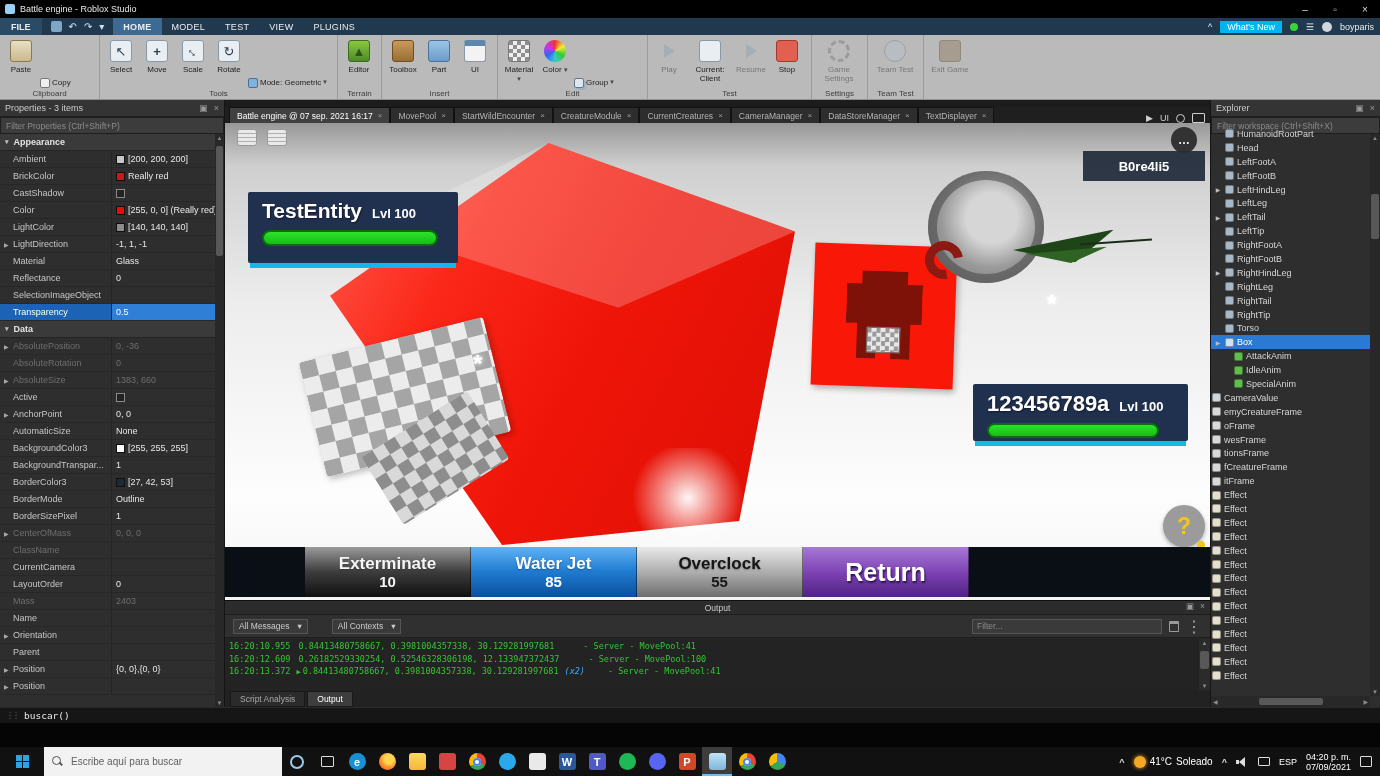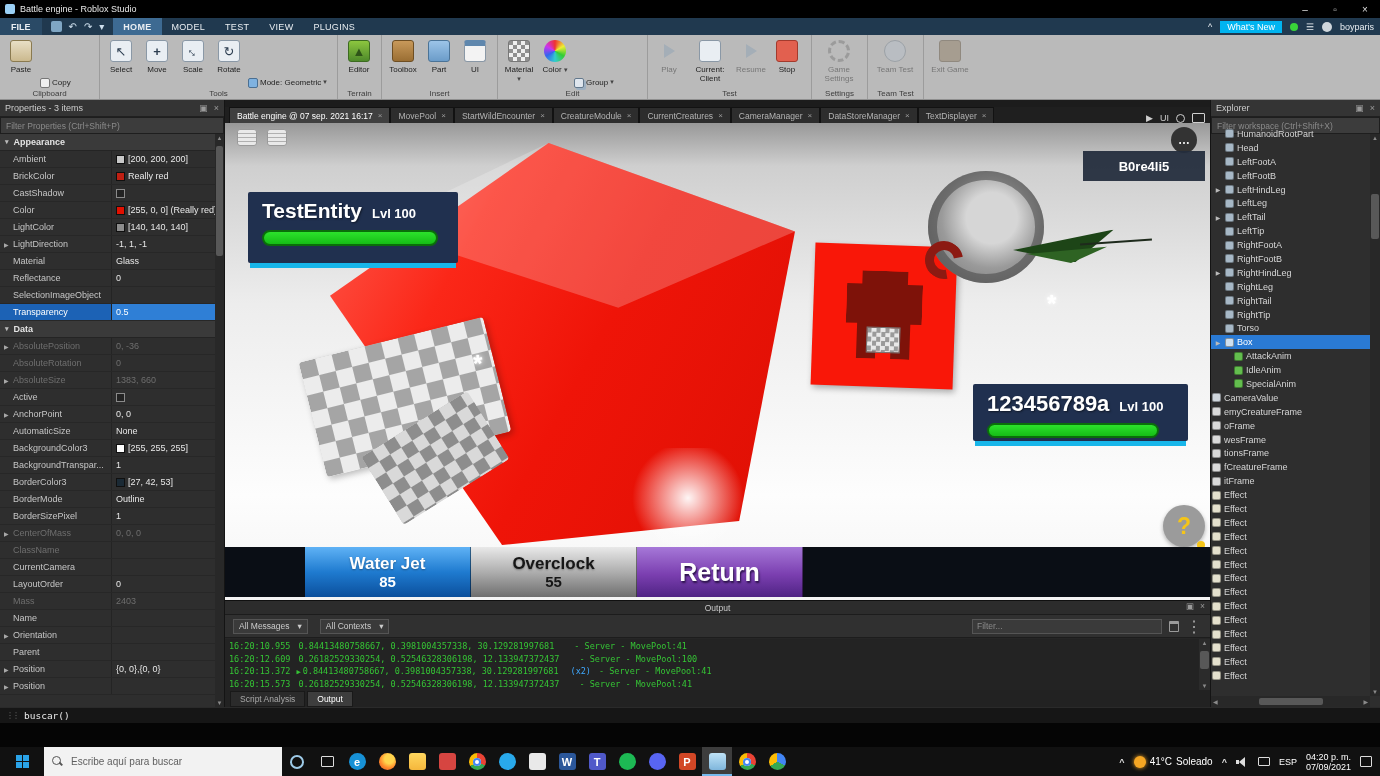--- a/index.html
+++ b/index.html
@@ -123,32 +123,32 @@
   .bbtn.exterminate{background:linear-gradient(#9b9b9b 0%,#3c3c3c 50%,#0f0f0f 100%);color:#f5f5f5;}
   .bbtn.waterjet{background:linear-gradient(#5fb2f5 0%,#1f7bd0 50%,#0b4f9c 100%);color:#fff;}
   .bbtn.overclock{background:linear-gradient(#e9e9e9 0%,#aeaeae 50%,#6e6e6e 100%);color:#161616;}
   .bbtn.return{background:linear-gradient(#a678d8 0%,#7b3fb0 55%,#4f2384 100%);color:#fff;}
   .bbtn.return .bname{font-size:25px;text-shadow:1px 2px 2px #2a1248;}
 
   
   .output{position:absolute;left:0;top:500px;right:0;height:90px;background:#262626;border-top:1px solid #101010;}
   .out-header{position:relative;height:14px;display:flex;align-items:center;justify-content:center;background:#2c2c2c;font-size:8.5px;color:#c8c8c8;border-bottom:1px solid #1c1c1c;}
   .out-hicons{position:absolute;right:5px;top:0;display:flex;gap:6px;color:#9a9a9a;}
-  .out-toolbar{height:23px;display:flex;align-items:center;gap:12px;padding:0 8px;background:#303030;border-bottom:1px solid #1d1d1d;}
+  .out-toolbar{height:23px;display:flex;align-items:center;gap:24px;padding:0 8px;background:#303030;border-bottom:1px solid #1d1d1d;}
   .dropdown{height:15px;background:#3a3a3a;border:1px solid #555;color:#cccccc;font-size:8.5px;display:flex;align-items:center;padding:0 5px;gap:8px;}
   .out-right{margin-left:auto;display:flex;align-items:center;gap:7px;}
   .out-filter{width:190px;height:15px;background:#3a3a3a;border:1px solid #555;color:#bbb;font-size:8.5px;padding:0 4px;font-family:"Liberation Sans",sans-serif;}
   .out-filter::placeholder{color:#8b8b8b;}
   .trash{width:10px;height:11px;border:1px solid #9a9a9a;border-top:3px solid #9a9a9a;border-radius:1px;}
   .logs{position:absolute;left:0;top:38px;right:11px;bottom:0;background:#232323;padding:2px 4px;overflow:hidden;}
   .logline{color:#35c435;font-family:"DejaVu Sans Mono",monospace;font-size:8.5px;line-height:11.5px;white-space:nowrap;}
   .ltime{margin-right:6px;}
   .larrow{font-size:7px;margin-right:2px;}
-  .lcount{color:#3fa9ff;margin-left:12px;}
-  .lsrc{margin-left:8px;text-align:right;}
+  .lcount{color:#3fa9ff;margin-left:6px;font-style:italic;}
+  .lsrc{margin-left:23px;text-align:right;}
   .out-vscroll{position:absolute;right:0;top:38px;bottom:0;width:11px;background:#2b2b2b;}
   .bottom-tabs{position:absolute;left:0;top:590px;right:0;height:17px;background:#222;display:flex;align-items:center;padding-left:5px;gap:2px;}
   .btab{padding:2px 9px;font-size:8.5px;color:#a8a8a8;background:#2b2b2b;border:1px solid #191919;}
   .btab.active{background:#3d3d3d;color:#fff;}
 
   
   .explorer-panel{left:1210px;top:100px;width:170px;height:607px;border-left:1px solid #141414;overflow:hidden;}
   .etree{position:absolute;left:0;top:34px;right:10px;bottom:11px;overflow:hidden;margin-top:-7px;}
   .eitem{height:13.9px;display:flex;align-items:center;gap:3px;padding-left:3px;color:#d6d6d6;font-size:9px;white-space:nowrap;}
   .earrow{width:8px;font-size:6px;color:#bbbbbb;flex:none;text-align:center;}
@@ -849,20 +849,24 @@
         <div class="hp-bar" style="width:172px;height:15px;margin-top:6px;"></div>
         <div class="hp-cyan"></div>
       </div>
 
       <div class="abs help">?</div>
       <div class="abs helpdot"></div>
 
       <div class="battlebar">
         <div class="bbtns">
 
+            <div class="bbtn exterminate">
+            <div class="bname">Exterminate</div>
+            <div class="bval">10</div>
+          </div>
             <div class="bbtn waterjet">
             <div class="bname">Water Jet</div>
             <div class="bval">85</div>
           </div>
             <div class="bbtn overclock">
             <div class="bname">Overclock</div>
             <div class="bval">55</div>
           </div>
             <div class="bbtn return">
             <div class="bname">Return</div>
@@ -899,23 +903,20 @@
 
       <div class="logline">
           <span class="ltime">16:20:10.955</span><span class="larrow"></span><span>0.84413480758667, 0.3981004357338, 30.129281997681</span><span class="lcount"></span><span class="lsrc">-  Server - MovePool:41</span>
         </div>
           <div class="logline">
           <span class="ltime">16:20:12.609</span><span class="larrow"></span><span>0.26182529330254, 0.52546328306198, 12.133947372437</span><span class="lcount"></span><span class="lsrc">-  Server - MovePool:100</span>
         </div>
           <div class="logline">
           <span class="ltime">16:20:13.372</span><span class="larrow">▶</span><span>0.84413480758667, 0.3981004357338, 30.129281997681</span><span class="lcount">(x2)</span><span class="lsrc">-  Server - MovePool:41</span>
         </div>
-          <div class="logline">
-          <span class="ltime">16:20:15.573</span><span class="larrow"></span><span>0.26182529330254, 0.52546328306198, 12.133947372437</span><span class="lcount"></span><span class="lsrc">-  Server - MovePool:41</span>
-        </div>
         </div>
       <div class="out-vscroll">
         <span class="sarrow" style="top:1px;">▲</span>
         <div class="vthumb" style="top:12px;height:18px;"></div>
         <span class="sarrow" style="bottom:1px;">▼</span>
       </div>
     </div>
 
     <div class="bottom-tabs">
 

